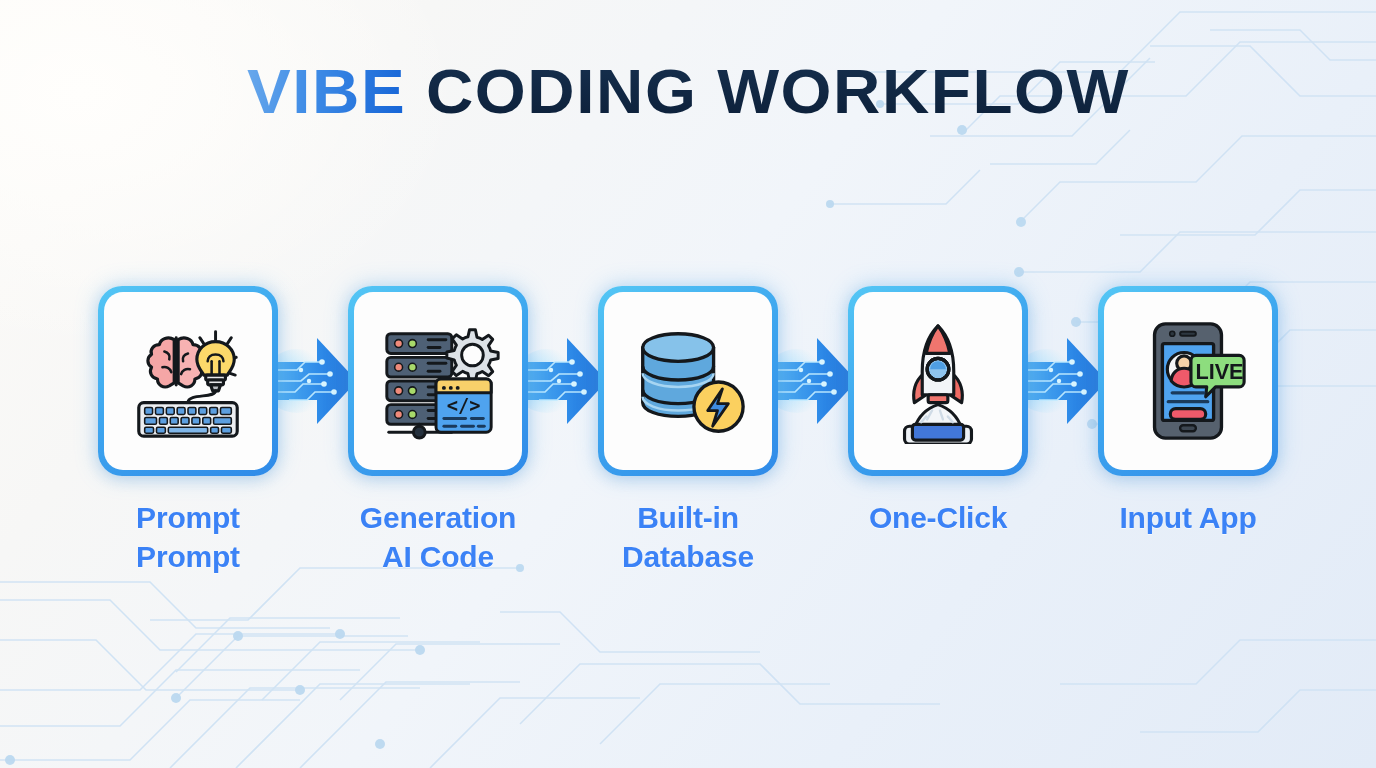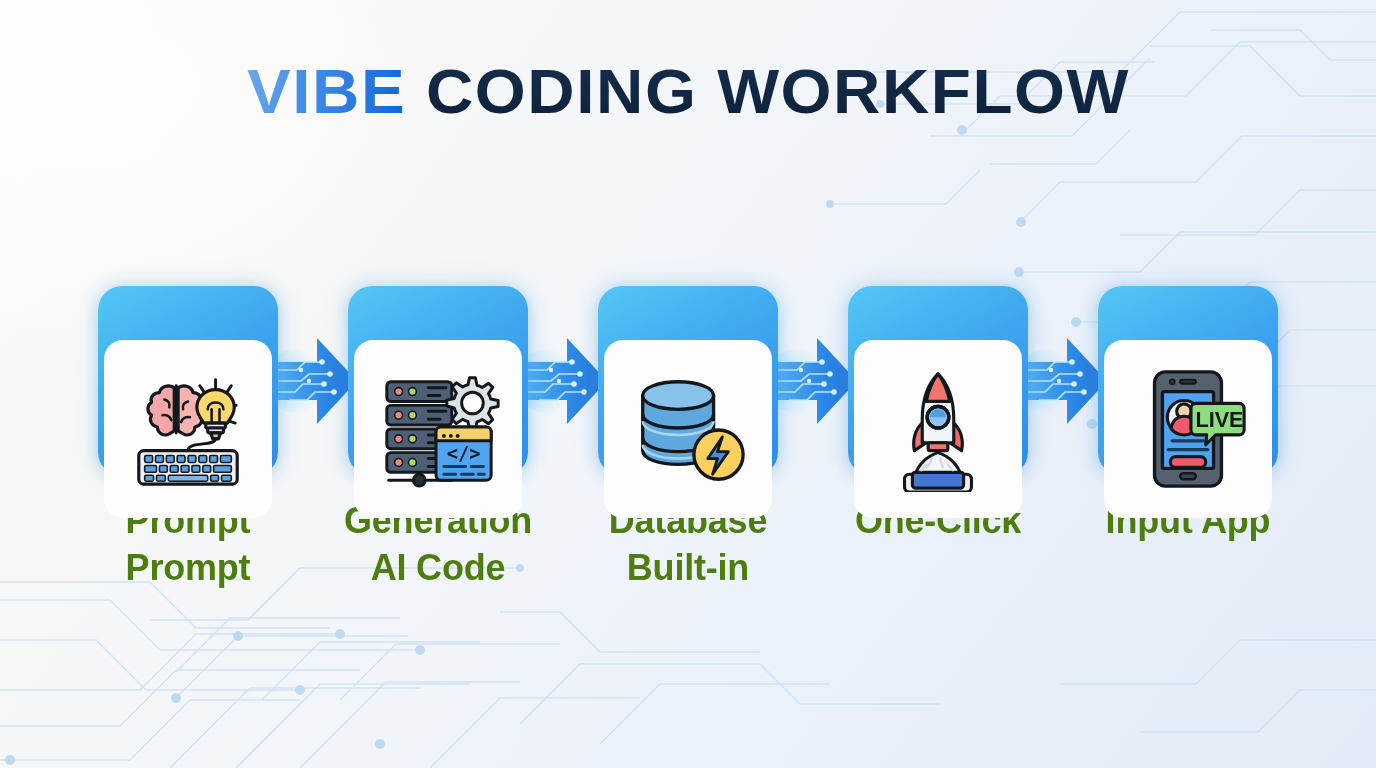--- a/index.html
+++ b/index.html
@@ -58,30 +58,29 @@
     padding:6px;
     background:linear-gradient(150deg,#54c7f5 0%,#3ea6ef 45%,#2f8ae8 100%);
     box-shadow:0 0 22px rgba(90,175,240,.40), 0 4px 14px rgba(40,90,160,.13);
   }
   .card-inner{
     width:100%; height:100%;
     border-radius:19px;
     background:#fdfdfd;
     display:flex; align-items:center; justify-content:center;
     overflow:hidden;
-    margin-top:48px;
   }
   .icon-svg{ width:126px; height:126px; display:block; }
 
   .label{
     margin-top:22px;
     text-align:center;
-    color:#4d7c0f;
+    color:#3b82f6;
     font-weight:bold;
-    font-size:36px;
+    font-size:30px;
     line-height:1.3;
     letter-spacing:-.2px;
     text-shadow:0 1px 0 rgba(255,255,255,.6);
   }
 
   
   .arrow{
     width:70px; height:190px;
     display:flex; align-items:center; justify-content:center;
     flex:0 0 auto;
@@ -356,22 +355,22 @@
             <path d="M18 56c0 8 16 14 36 14s36-6 36-14" fill="none" stroke-width="2.6" stroke="#a7d5f2"></path>
             <path d="M18 73c0 8 16 14 36 14s36-6 36-14" fill="none"></path>
             <path d="M18 80c0 8 16 14 36 14s36-6 36-14" fill="none" stroke-width="2.6" stroke="#a7d5f2"></path>
           </g>
           <circle cx="95" cy="90" r="25" fill="#fbd05f" stroke="#14181c" stroke-width="3.4"></circle>
           <path d="M99 72 L84 94 h10 l-5 16 16-23 h-11z" fill="#3f8ce0" stroke="#14181c" stroke-width="2.8" stroke-linejoin="round"></path>
         </svg>
       </div>
     </div>
     <div class="label">
+      <div>Built-in</div>
       <div>Database</div>
-      <div>Built-in</div>
     </div>
   </div>
 
   <div class="arrow">
     <svg viewBox="0 0 92 110">
       <ellipse cx="30" cy="55" rx="34" ry="32" fill="url(#glow1)"></ellipse>
       <path d="M2 36 H50 V12 L90 55 L50 98 V74 H2 Z" fill="url(#ag1)"></path>
       <g stroke="#bfeaff" stroke-width="1.7" fill="none" opacity=".95">
         <path d="M10 44 H30 L38 36 H54"></path>
           <path d="M6 55 H34 L42 48 H62"></path>

